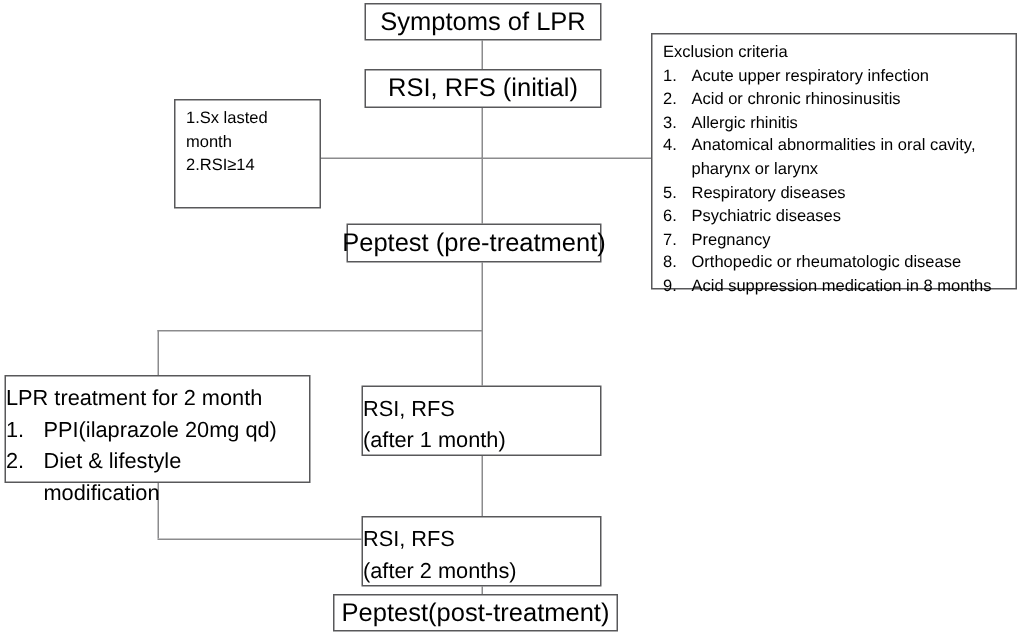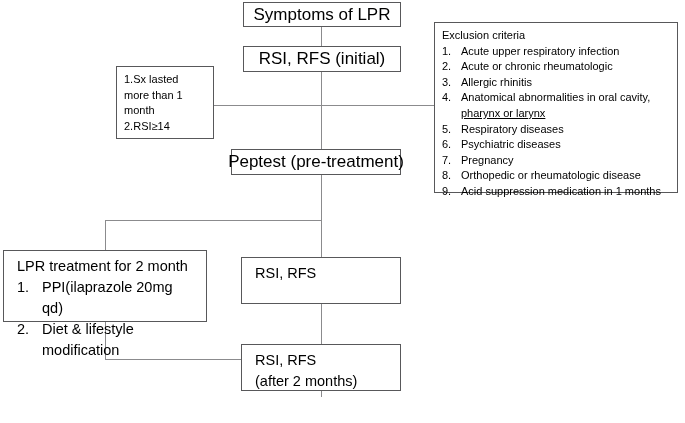--- a/index.html
+++ b/index.html
@@ -37,21 +37,21 @@
     text-align: left;
   }
   .node-title {
     font-size: 17px;
     line-height: 1.25;
     white-space: nowrap;
   }
   .node-stack {
     font-size: 14.5px;
     line-height: 1.45;
-    padding: 5px 13px;
+    padding: 5px 0;
   }
   .crit-box {
     font-size: 11px;
     line-height: 1.42;
     padding: 5px 7px;
   }
   .crit-head {
     display: block;
     white-space: nowrap;
   }
@@ -68,21 +68,21 @@
     text-align: left;
   }
   .olist-txt {
     flex: 1 1 auto;
   }
   .olist-cont {
     display: block;
   }
   
   .excl .olist-num { width: 19px; }
-  .excl .olist-cont { padding-left: 19px; text-decoration: underline; }
+  .excl .olist-cont { padding-left: 19px; }
   
   .treat .olist-num { width: 25px; }
   .treat .olist-cont { padding-left: 25px; }
   
   .incl .olist-row { display: block; }
   .incl .olist-num { display: inline; width: auto; }
   .incl .olist-txt { display: inline; }
 
   .connector {
     position: absolute;
@@ -128,50 +128,53 @@
     <span class="node-title">Peptest (pre-treatment)</span>
   </div>
 
   <div class="node node-center" style="left:243px; top:46px; width:158px; height:26px;">
     <span class="node-title">RSI, RFS (initial)</span>
   </div>
 
   <div class="node node-left" style="left:241px; top:257px; width:160px; height:47px;">
     <div class="node-stack">
       <div>RSI, RFS</div>
+      <div>(after 1 month)</div>
     </div>
   </div>
 
   <div class="node node-left" style="left:241px; top:344px; width:160px; height:47px;">
     <div class="node-stack">
       <div>RSI, RFS</div>
       <div>(after 2 months)</div>
     </div>
   </div>
 
+  <div class="node node-center" style="left:222px; top:396px; width:190px; height:25px;">
+    <span class="node-title">Peptest(post-treatment)</span>
+  </div>
 
   <div class="node crit-box incl" style="left:116px; top:66px; width:98px; height:73px;">
     <div class="olist">
         <div class="olist-row"><span class="olist-num">1.</span><span class="olist-txt">Sx lasted</span></div>
-        <div class="olist-cont">more than 1</div>
         <div class="olist-cont">month</div>
         <div class="olist-row"><span class="olist-num">2.</span><span class="olist-txt">RSI≥14</span></div>
       </div>
   </div>
 
   <div class="node crit-box excl" style="left:434px; top:22px; width:244px; height:171px;">
     <span class="crit-head">Exclusion criteria</span>
     <div class="olist">
         <div class="olist-row">
           <span class="olist-num">1.</span>
           <span class="olist-txt">Acute upper respiratory infection</span>
         </div>
         <div class="olist-row">
           <span class="olist-num">2.</span>
-          <span class="olist-txt">Acute or chronic rheumatologic</span>
+          <span class="olist-txt">Acid or chronic rhinosinusitis</span>
         </div>
         <div class="olist-row">
           <span class="olist-num">3.</span>
           <span class="olist-txt">Allergic rhinitis</span>
         </div>
         <div class="olist-row">
           <span class="olist-num">4.</span>
           <span class="olist-txt">Anatomical abnormalities in oral cavity,</span>
         </div>
         <div class="olist-cont">pharynx or larynx</div>
@@ -186,21 +189,21 @@
         <div class="olist-row">
           <span class="olist-num">7.</span>
           <span class="olist-txt">Pregnancy</span>
         </div>
         <div class="olist-row">
           <span class="olist-num">8.</span>
           <span class="olist-txt">Orthopedic or rheumatologic disease</span>
         </div>
         <div class="olist-row">
           <span class="olist-num">9.</span>
-          <span class="olist-txt">Acid suppression medication in 1 months</span>
+          <span class="olist-txt">Acid suppression medication in 8 months</span>
         </div>
       </div>
   </div>
 
   <div class="node node-stack treat" style="left:3px; top:250px; width:204px; height:72px;">
     <span class="crit-head">LPR treatment for 2 month</span>
     <div class="olist">
         <div class="olist-row">
           <span class="olist-num">1.</span>
           <span class="olist-txt">PPI(ilaprazole 20mg qd)</span>

